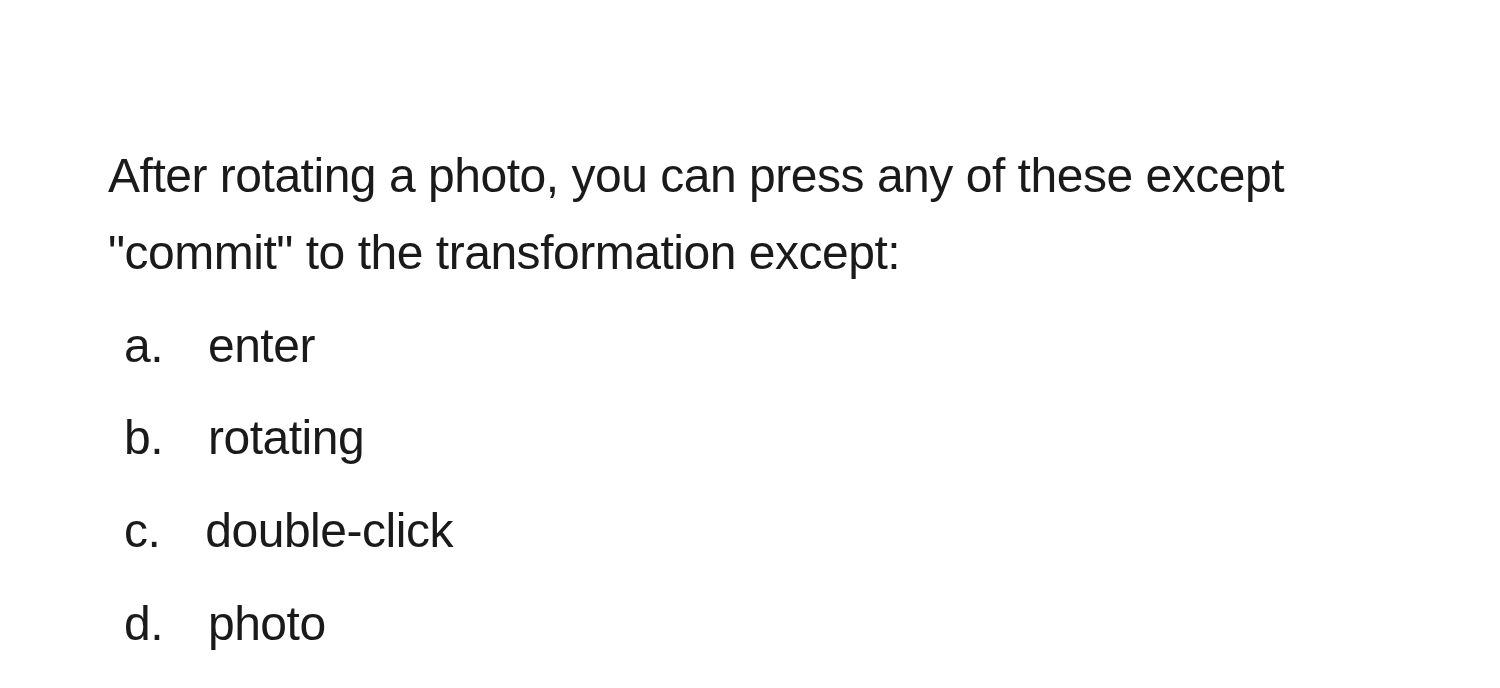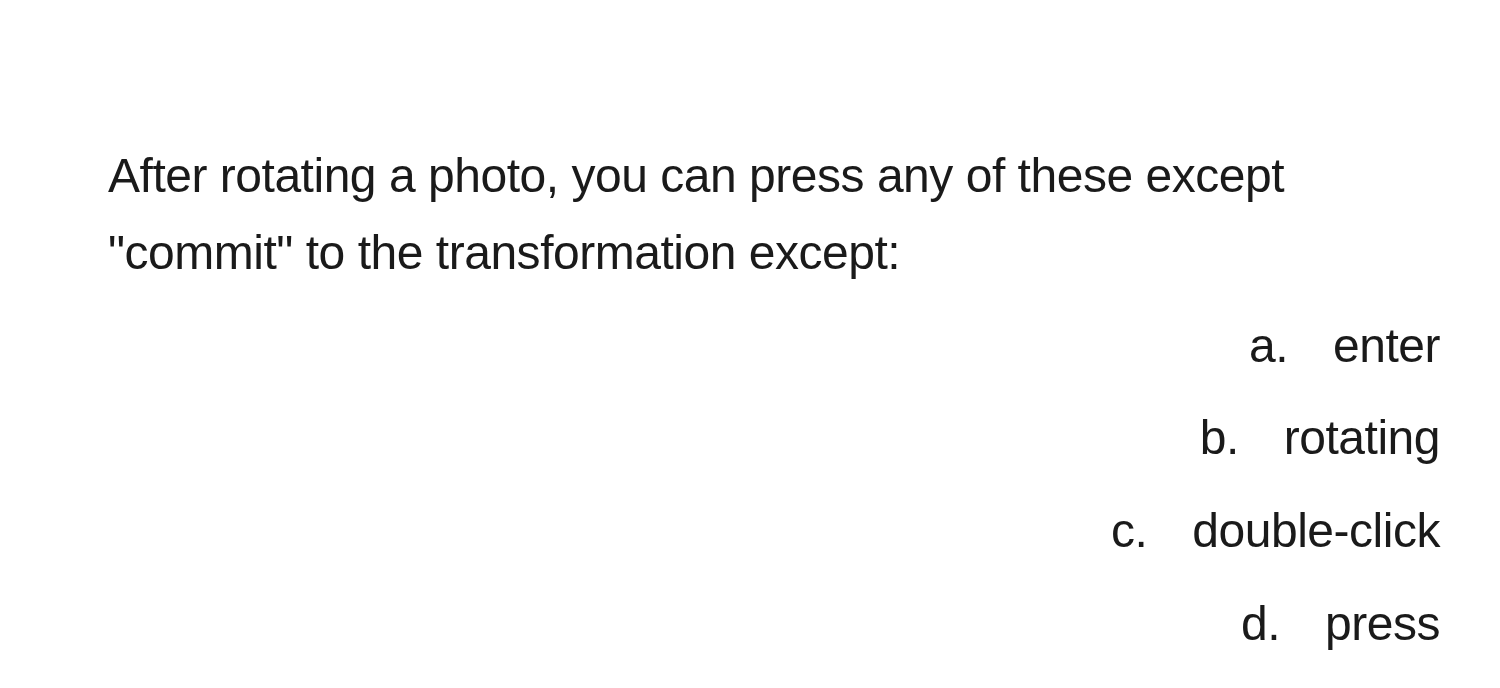--- a/index.html
+++ b/index.html
@@ -21,21 +21,20 @@
       font-weight: 400;
       letter-spacing: -0.01em;
       margin-bottom: 12px;
     }
     .option {
       font-size: 48px;
       line-height: 1.6;
       font-weight: 400;
       letter-spacing: -0.01em;
       margin-bottom: 4px;
-      text-align: right;
     }
   </style>
 </head>
 <body>
 
 <div class="question-text">After rotating a photo, you can press any of these except "commit" to the transformation except:</div>
 
 <div class="option">
   <span>a.</span>
   <span>enter</span>
@@ -46,14 +45,14 @@
   <span>rotating</span>
 </div>
 
 <div class="option">
   <span>c.</span>
   <span>double-click</span>
 </div>
 
 <div class="option">
   <span>d.</span>
-  <span>press</span>
+  <span>photo</span>
 </div>
 
 </body></html>

